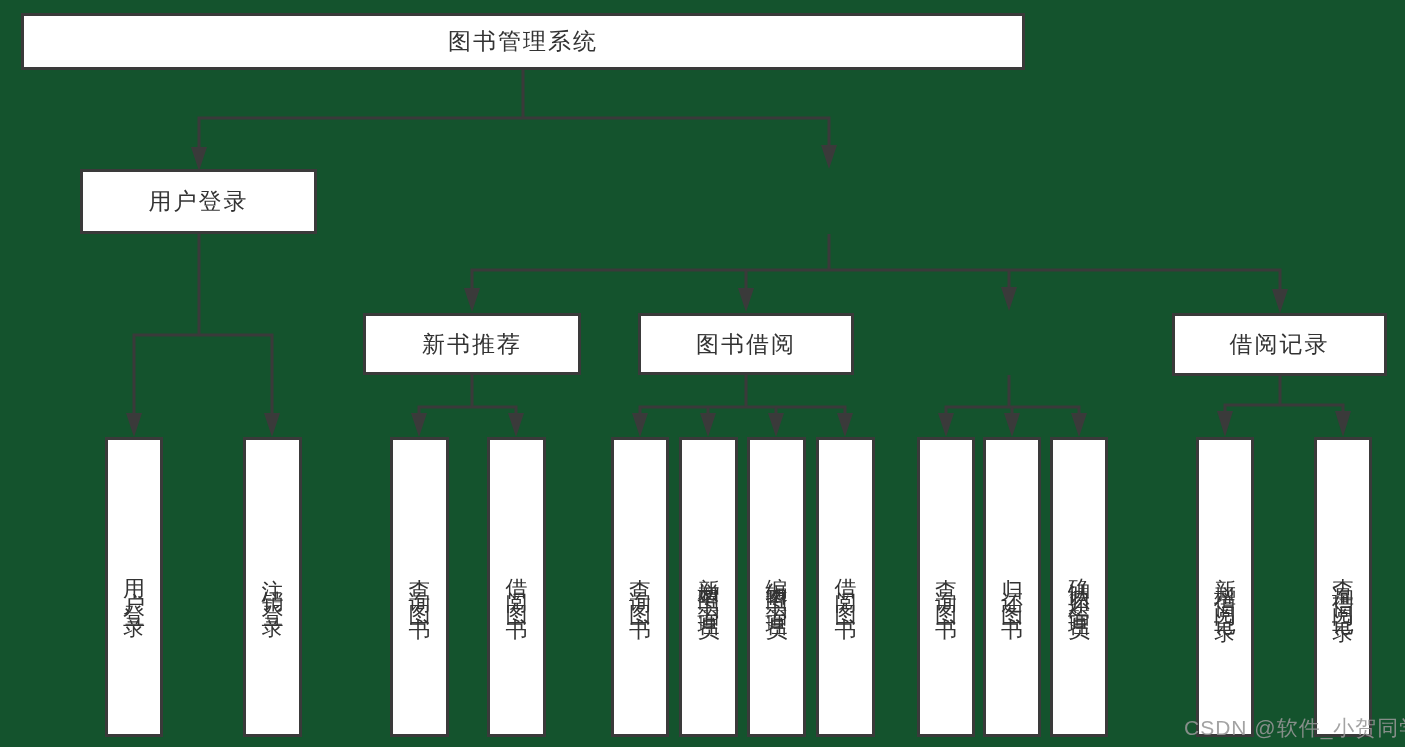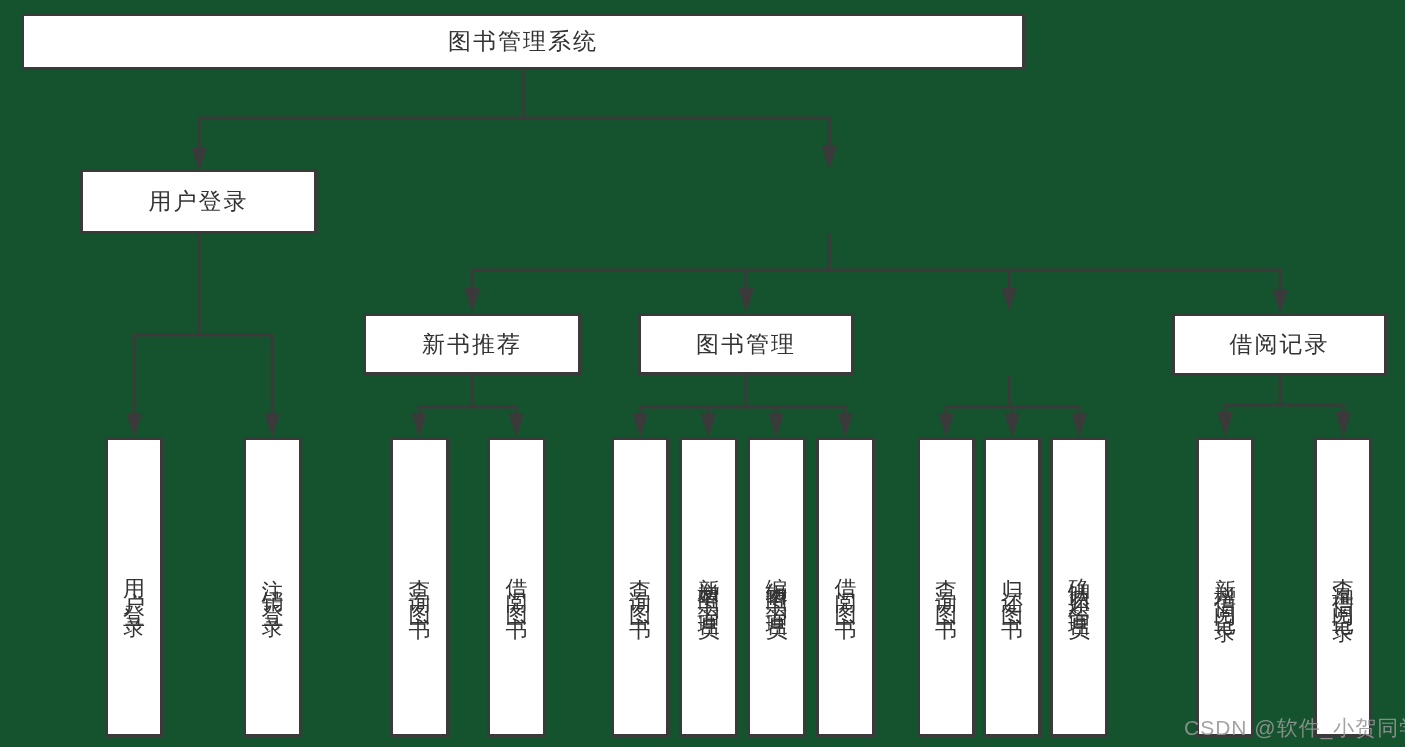--- a/index.html
+++ b/index.html
@@ -80,21 +80,21 @@
   </div>
 
   <div class="box" style="left:80px; top:169px; width:237px; height:65px;">
     <span class="h-label">用户登录</span>
   </div>
 
   <div class="box" style="left:363px; top:313px; width:218px; height:62px;align-items:center;">
     <span class="h-label">新书推荐</span>
   </div>
   <div class="box" style="left:638px; top:313px; width:216px; height:62px;">
-    <span class="h-label">图书管理</span>
+    <span class="h-label">图书借阅</span>
   </div>
   <div class="box" style="left:1172px; top:313px; width:215px; height:63px;">
     <span class="h-label">借阅记录</span>
   </div>
 
   <div class="box" style="left:105px; top:437px; width:58px; height:300px;">
     <span class="v-label" style="letter-spacing: 13px;">用户登录</span>
   </div>
   <div class="box" style="left:243px; top:437px; width:59px; height:300px;">
     <span class="v-label" style="letter-spacing: 13px;">注销登录</span>

